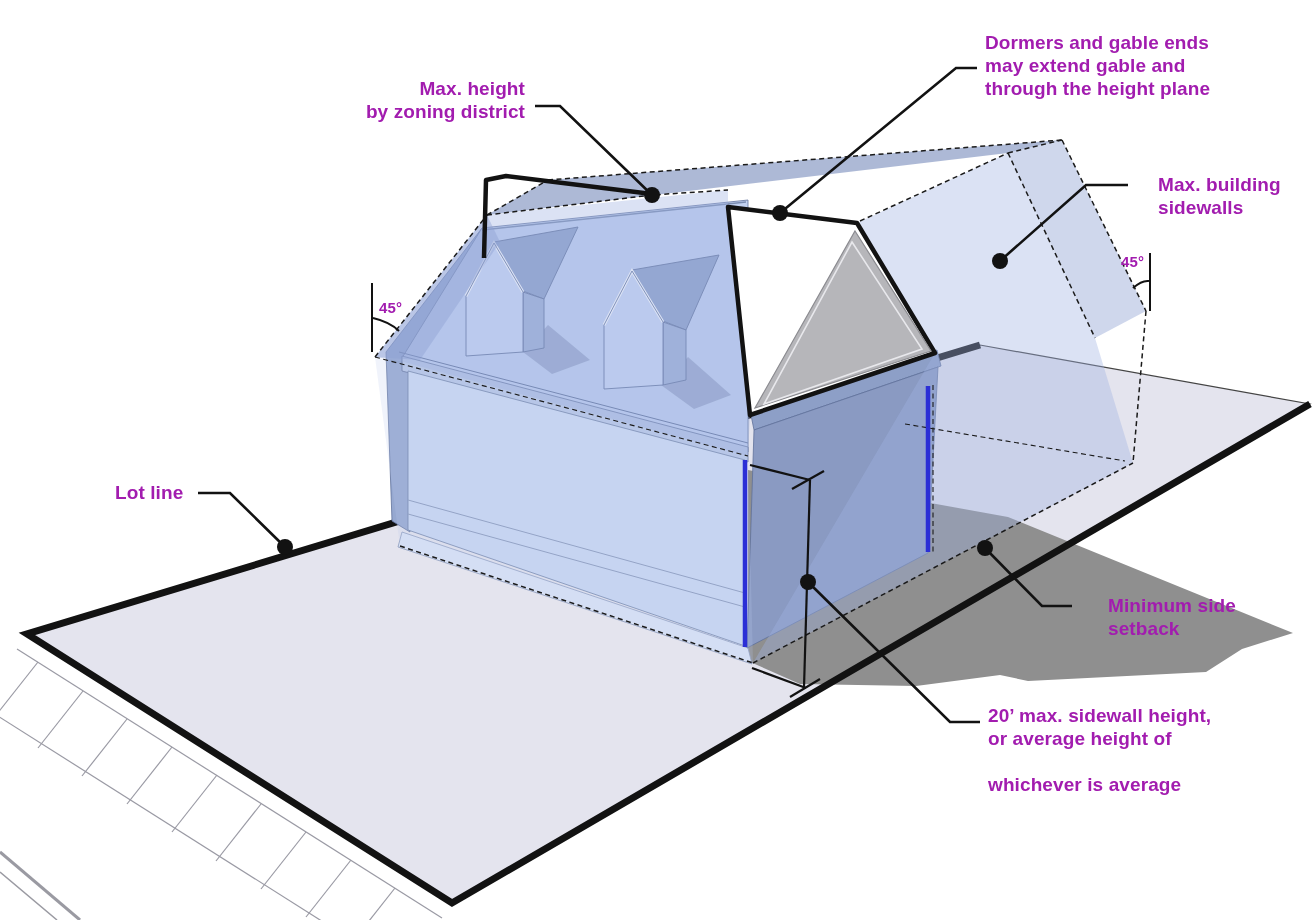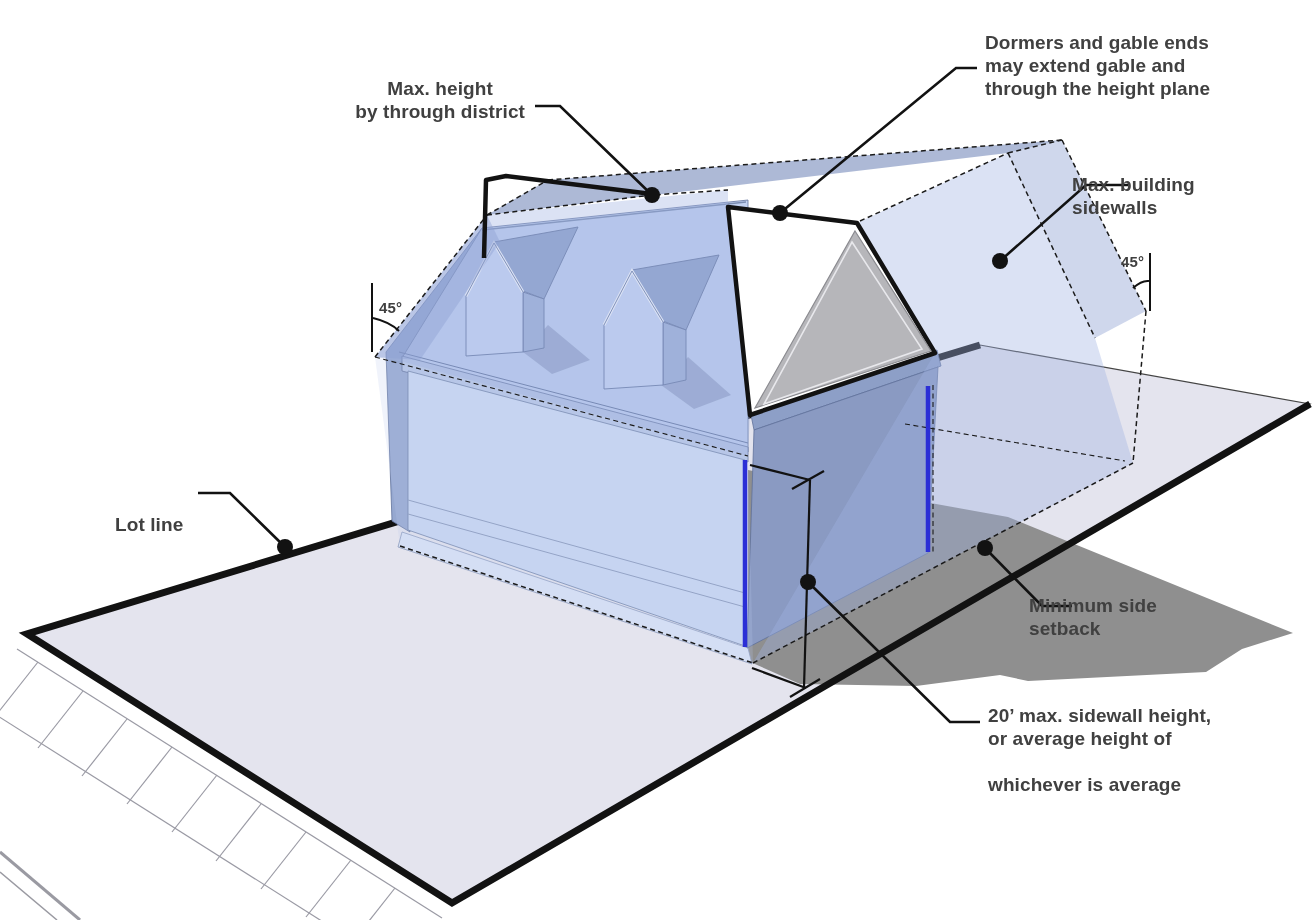--- a/index.html
+++ b/index.html
@@ -2,25 +2,25 @@
 <html style="--lot-fill: #e4e4ee; --shadow: #8f8f8f; --house-wall: #c9d8f3; --house-wall-shaded: #8a9ac2; --house-left-wall: #96a8d0; --roof: #c2d1f0; --ridge-line: #7a8cb0; --dormer-roof: #8da0c9; --dormer-face: #ccd9f6; --fascia: #b7c6e6; --soffit: #8d9fc7; --slab: #dce5f7; --gable-gray: #b6b6ba; --envelope-slope: rgba(160,180,225,0.38); --envelope-top: rgba(105,128,180,0.55); --envelope-end: rgba(140,160,210,0.42); --envelope-front: rgba(185,200,238,0.22); --edge-blue: #2b2fd6; --line: #121212; --panel-white: #ffffff;"><head>
 <meta charset="utf-8">
 <style>
   html,body{margin:0;padding:0;background:#fff;}
   #stage{
     position:relative;width:1312px;height:920px;background:#ffffff;overflow:hidden;
     font-family:"Liberation Sans","DejaVu Sans",sans-serif;
   }
   #drawing{position:absolute;left:0;top:0;}
   .lbl{
-    position:absolute;font-weight:bold;color:#404040;font-size:19px;line-height:23px;
+    position:absolute;font-weight:bold;color:#a21caf;font-size:19px;line-height:23px;
     letter-spacing:0.1px;white-space:nowrap;
   }
   .lbl.small{font-size:15px;line-height:16px;}
-  .right{text-align:center;}
+  .right{text-align:right;}
 </style>
 </head>
 <body>
 
 <div id="stage">
 
   <svg id="drawing" width="1312" height="920" viewBox="0 0 1312 920">
 
     <g stroke="#9a9aa4" stroke-width="1.2" fill="none">
       <path d="M17,649 L442,918"></path>
@@ -144,39 +144,39 @@
       <circle cx="780" cy="213" r="8"></circle>
       <circle cx="1000" cy="261" r="8"></circle>
       <circle cx="285" cy="547" r="8"></circle>
       <circle cx="985" cy="548" r="8"></circle>
       <circle cx="808" cy="582" r="8"></circle>
     </g>
   </svg>
 
   <div class="lbl right" style="top:77px; right:787px;">
     <span>Max. height</span><br>
-    <span>by through district</span>
+    <span>by zoning district</span>
   </div>
 
   <div class="lbl" style="top:31px; left:985px;">
     <span>Dormers and gable ends</span><br>
     <span>may extend gable and</span><br>
     <span>through the height plane</span>
   </div>
 
-  <div class="lbl" style="top:173px; left:1072px;">
+  <div class="lbl" style="top:173px; left:1158px;">
     <span>Max. building</span><br>
     <span>sidewalls</span>
   </div>
 
-  <div class="lbl" style="top:481px; left:115px;margin-top:32px;">
+  <div class="lbl" style="top:481px; left:115px;">
     <span>Lot line</span>
   </div>
 
-  <div class="lbl" style="top:594px; left:1029px;">
+  <div class="lbl" style="top:594px; left:1108px;">
     <span>Minimum side</span><br>
     <span>setback</span>
   </div>
 
   <div class="lbl" style="top:704px; left:988px;">
     <span>20’ max. sidewall height,</span><br>
     <span>or average height of</span><br>
     <br>
     <span>whichever is average</span>
   </div>

